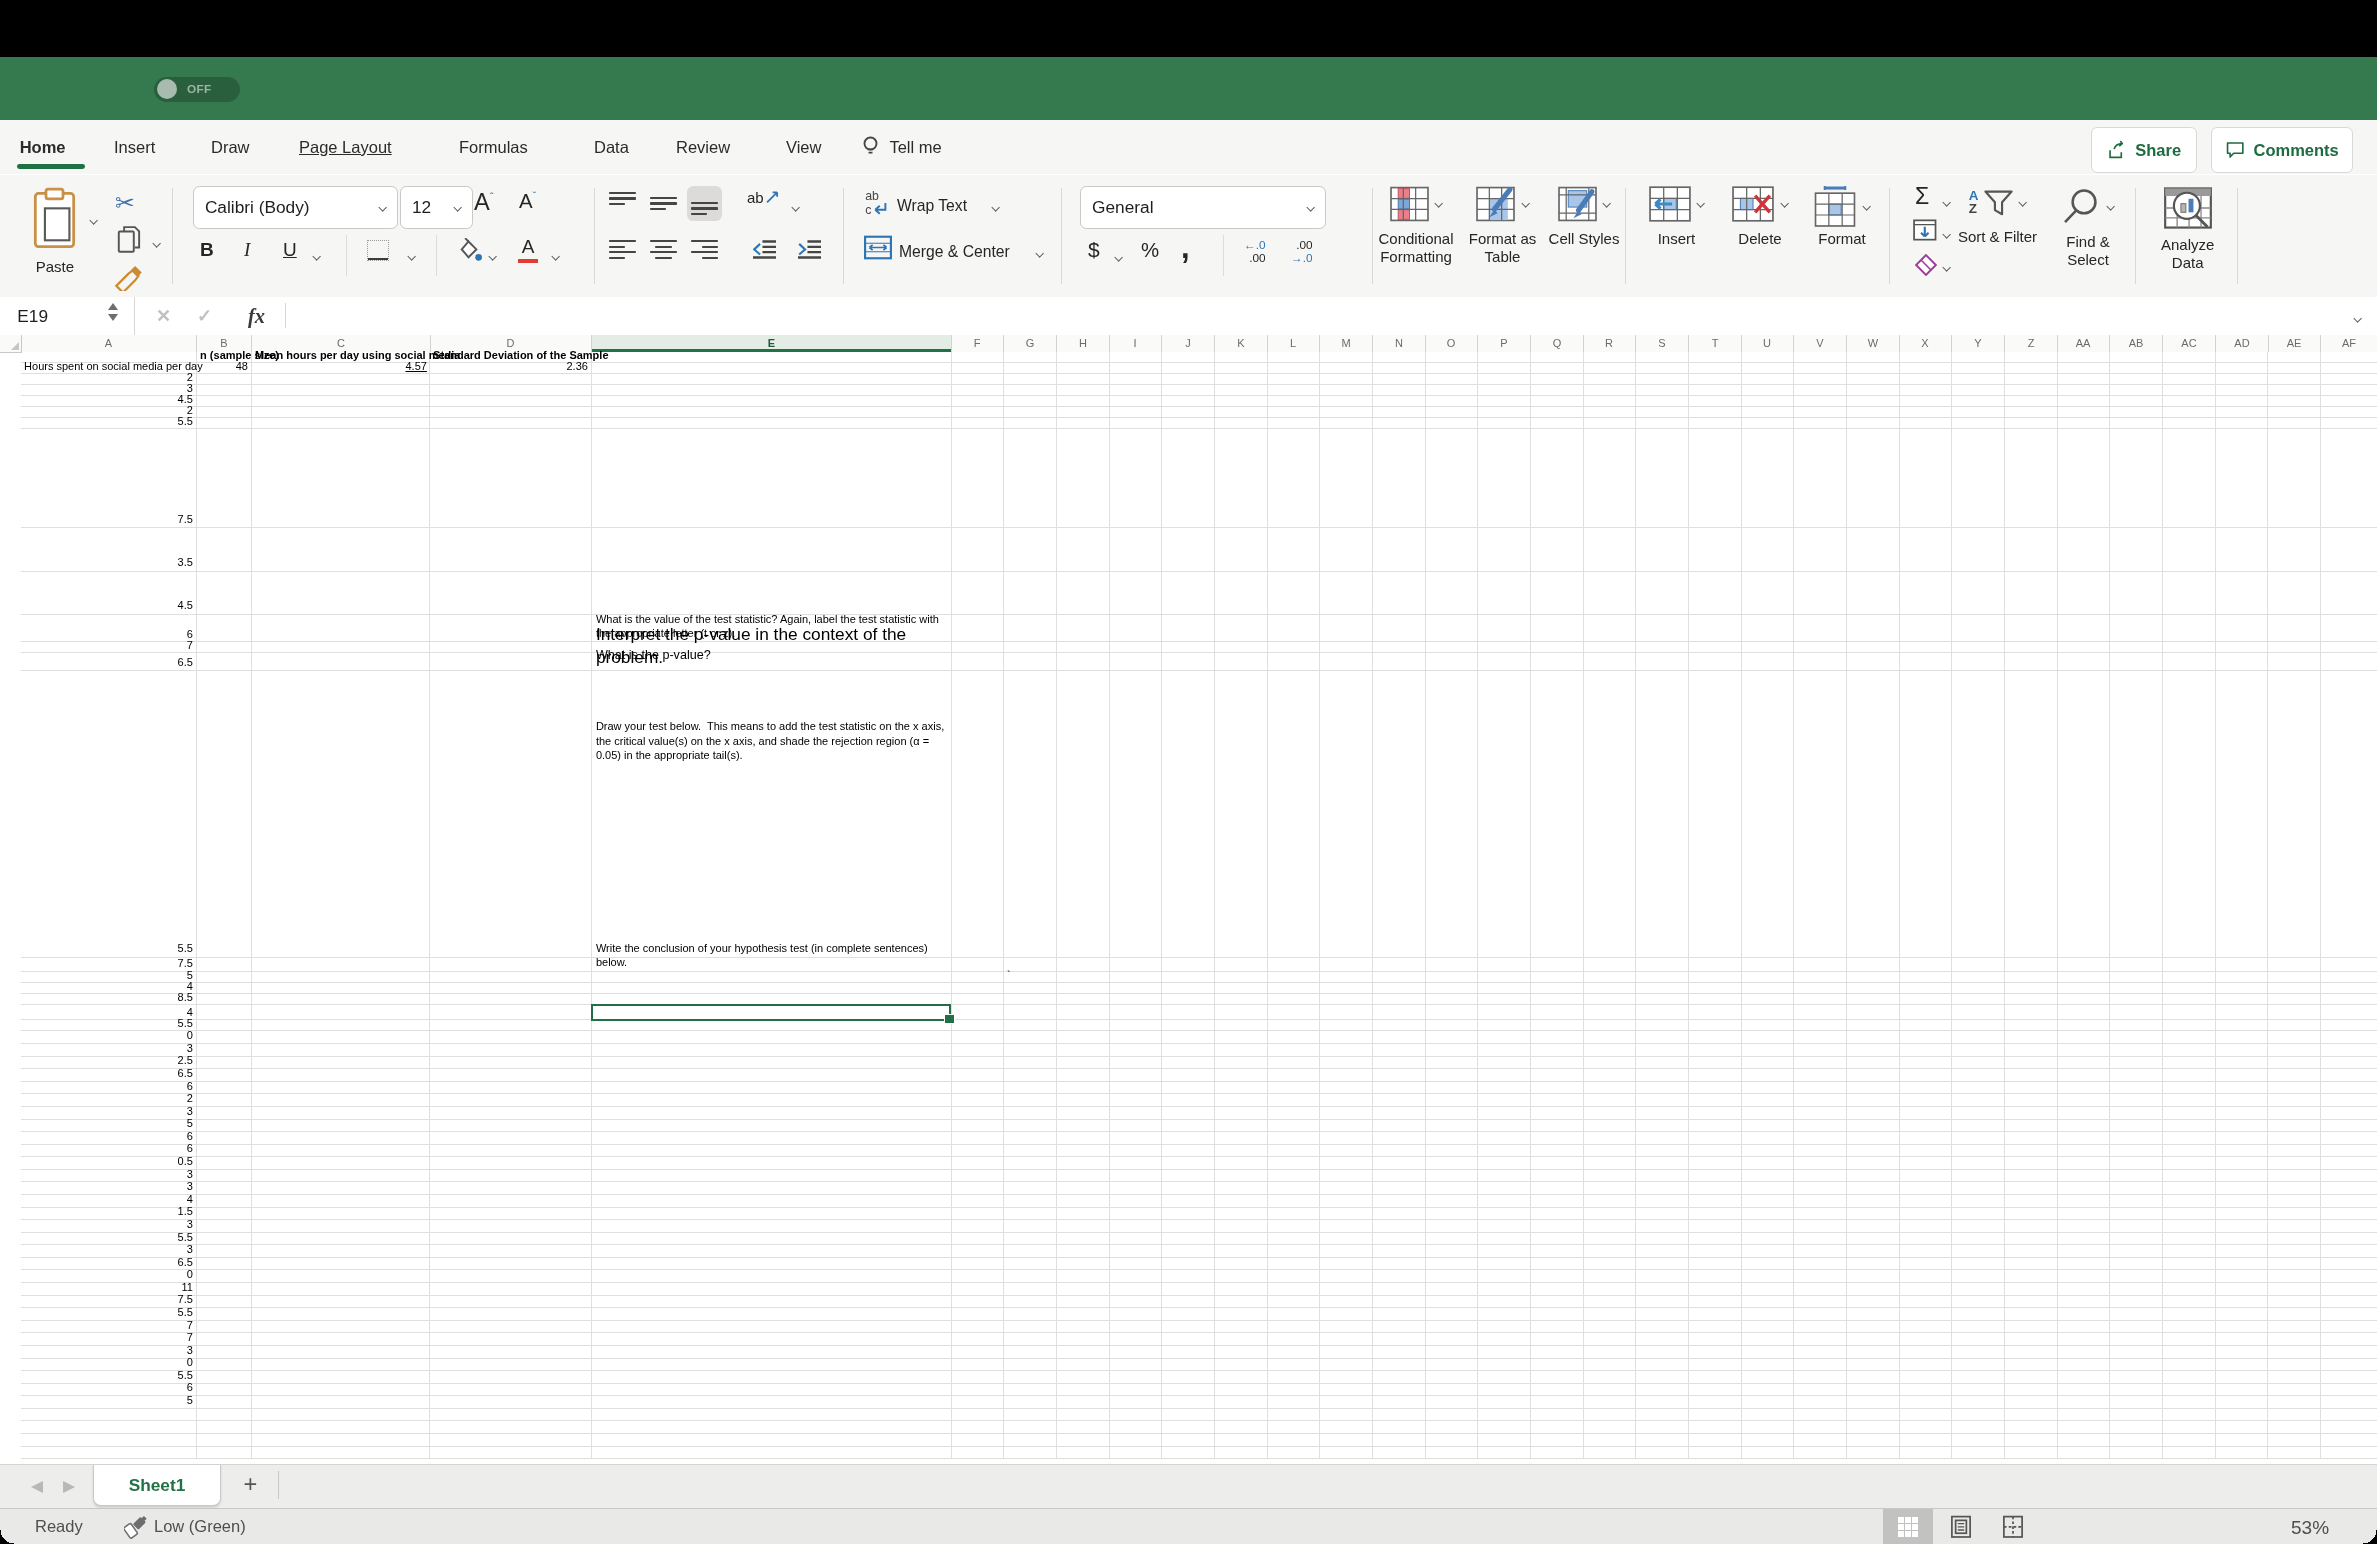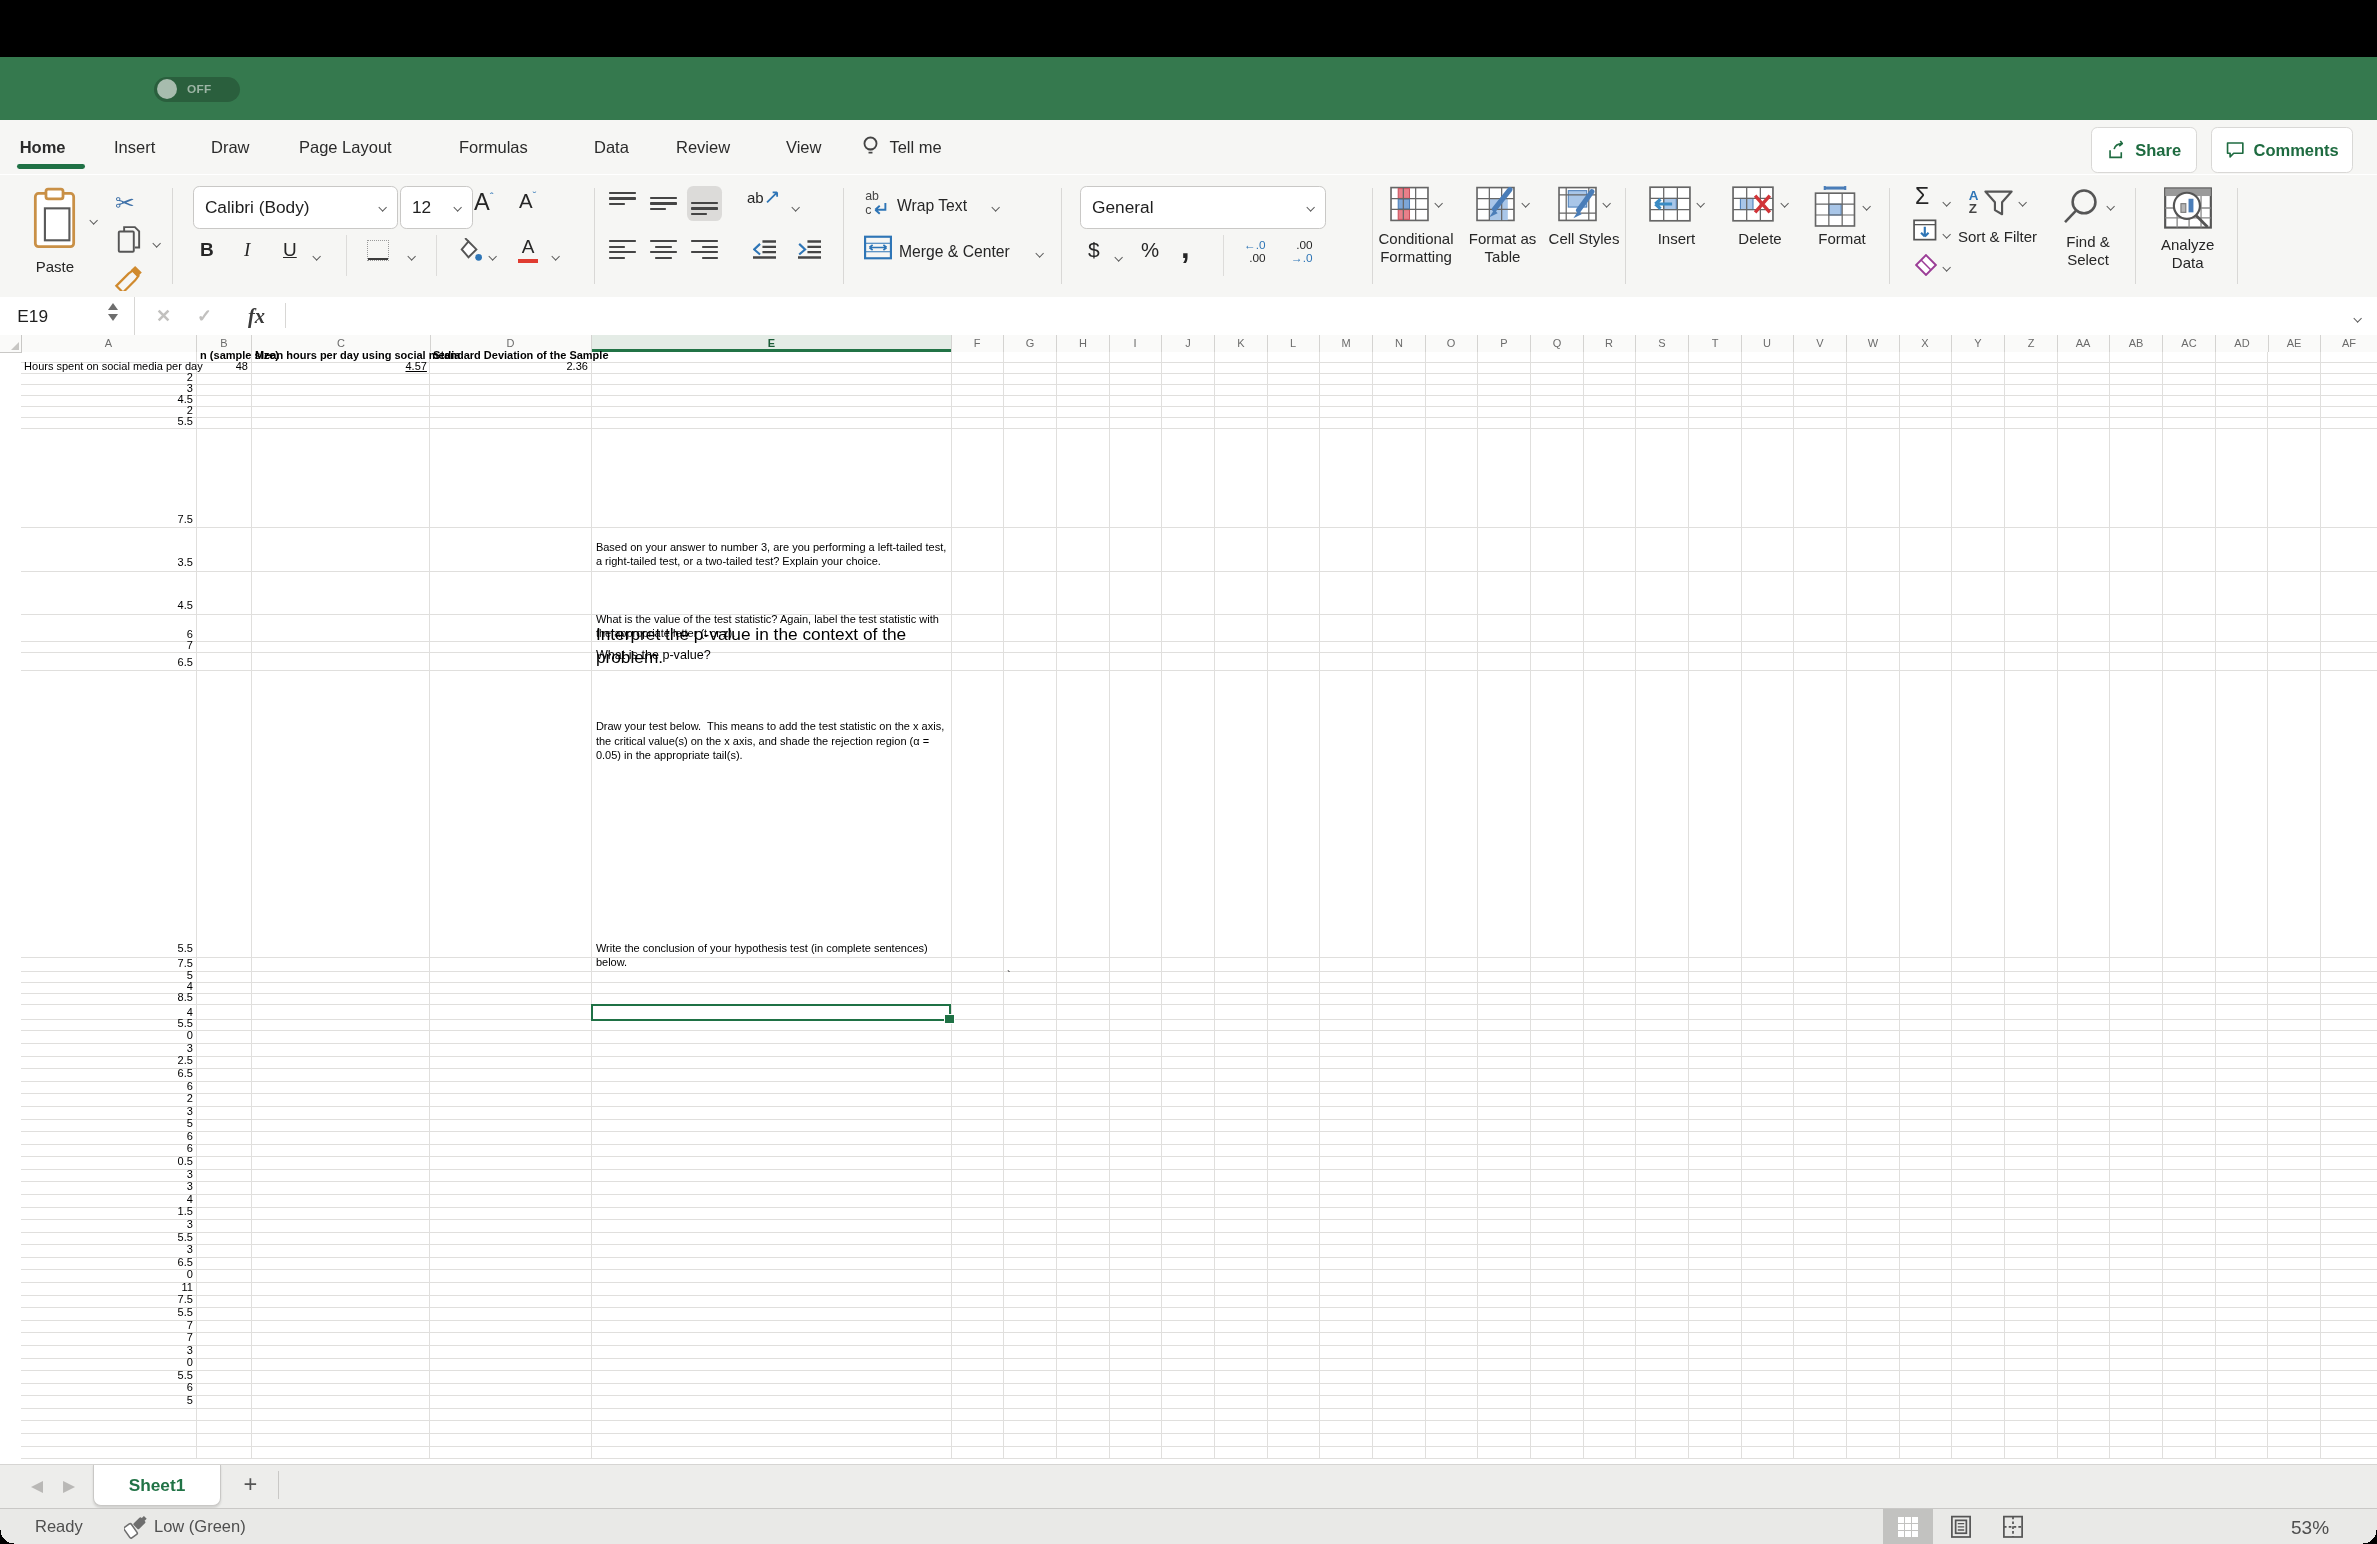--- a/index.html
+++ b/index.html
@@ -174,21 +174,21 @@
     <div class="rtab active" style="left:19.7px;">
       <span>Home</span>
         <i class="tab-underline" style="width:68px;"></i>
     </div>
     <div class="rtab" style="left:114px;">
         <span>Insert</span>
       </div>
     <div class="rtab" style="left:211px;">
         <span>Draw</span>
       </div>
-    <div class="rtab" style="left:299px;">
+    <div class="rtab" style="left:299px;text-decoration:underline;">
         <span>Page Layout</span>
       </div>
     <div class="rtab" style="left:459px;">
         <span>Formulas</span>
       </div>
     <div class="rtab" style="left:594px;">
         <span>Data</span>
       </div>
     <div class="rtab" style="left:676px;">
         <span>Review</span>
@@ -782,23 +782,20 @@
         <div class="cell right" style="left: 21px; top: 931px; width: 175px; height: 11.8px;">11</div>
         <div class="cell right" style="left: 21px; top: 943px; width: 175px; height: 11.8px;">7.5</div>
         <div class="cell right" style="left: 21px; top: 956px; width: 175px; height: 11.8px;">5.5</div>
         <div class="cell right" style="left: 21px; top: 969px; width: 175px; height: 11.8px;">7</div>
         <div class="cell right" style="left: 21px; top: 981px; width: 175px; height: 11.8px;">7</div>
         <div class="cell right" style="left: 21px; top: 994px; width: 175px; height: 11.8px;">3</div>
         <div class="cell right" style="left: 21px; top: 1006px; width: 175px; height: 11.8px;">0</div>
         <div class="cell right" style="left: 21px; top: 1019px; width: 175px; height: 11.8px;">5.5</div>
         <div class="cell right" style="left: 21px; top: 1031px; width: 175px; height: 11.8px;">6</div>
         <div class="cell right" style="left: 21px; top: 1044px; width: 175px; height: 11.8px;">5</div>
-        <div class="ecell" style="left: 592px; top: 176px; width: 359px; height: 42px; font-size: 11px;">
-          <div>Based on your answer to number 3, are you performing a left-tailed test, a right-tailed test, or a two-tailed test? Explain your choice.</div>
-        </div>
         <div class="ecell" style="left: 592px; top: 263px; width: 359px; height: 27px; font-size: 11px;">
           <div>What is the value of the test statistic? Again, label the test statistic with the appropriate letter (t or z).</div>
         </div>
         <div class="ecell" style="left: 592px; top: 302px; width: 359px; height: 10.2px; font-size: 12.6px;">
           <div>What is the p-value?</div>
         </div>
         <div class="ecell" style="left: 592px; top: 301px; width: 359px; height: 16.5px; font-size: 17.3px;">
           <div>Interpret the p-value in the context of the problem.</div>
         </div>
         <div class="ecell" style="left: 592px; top: 318px; width: 359px; height: 286px; font-size: 11px; justify-content: flex-start; padding-top: 49px;">

